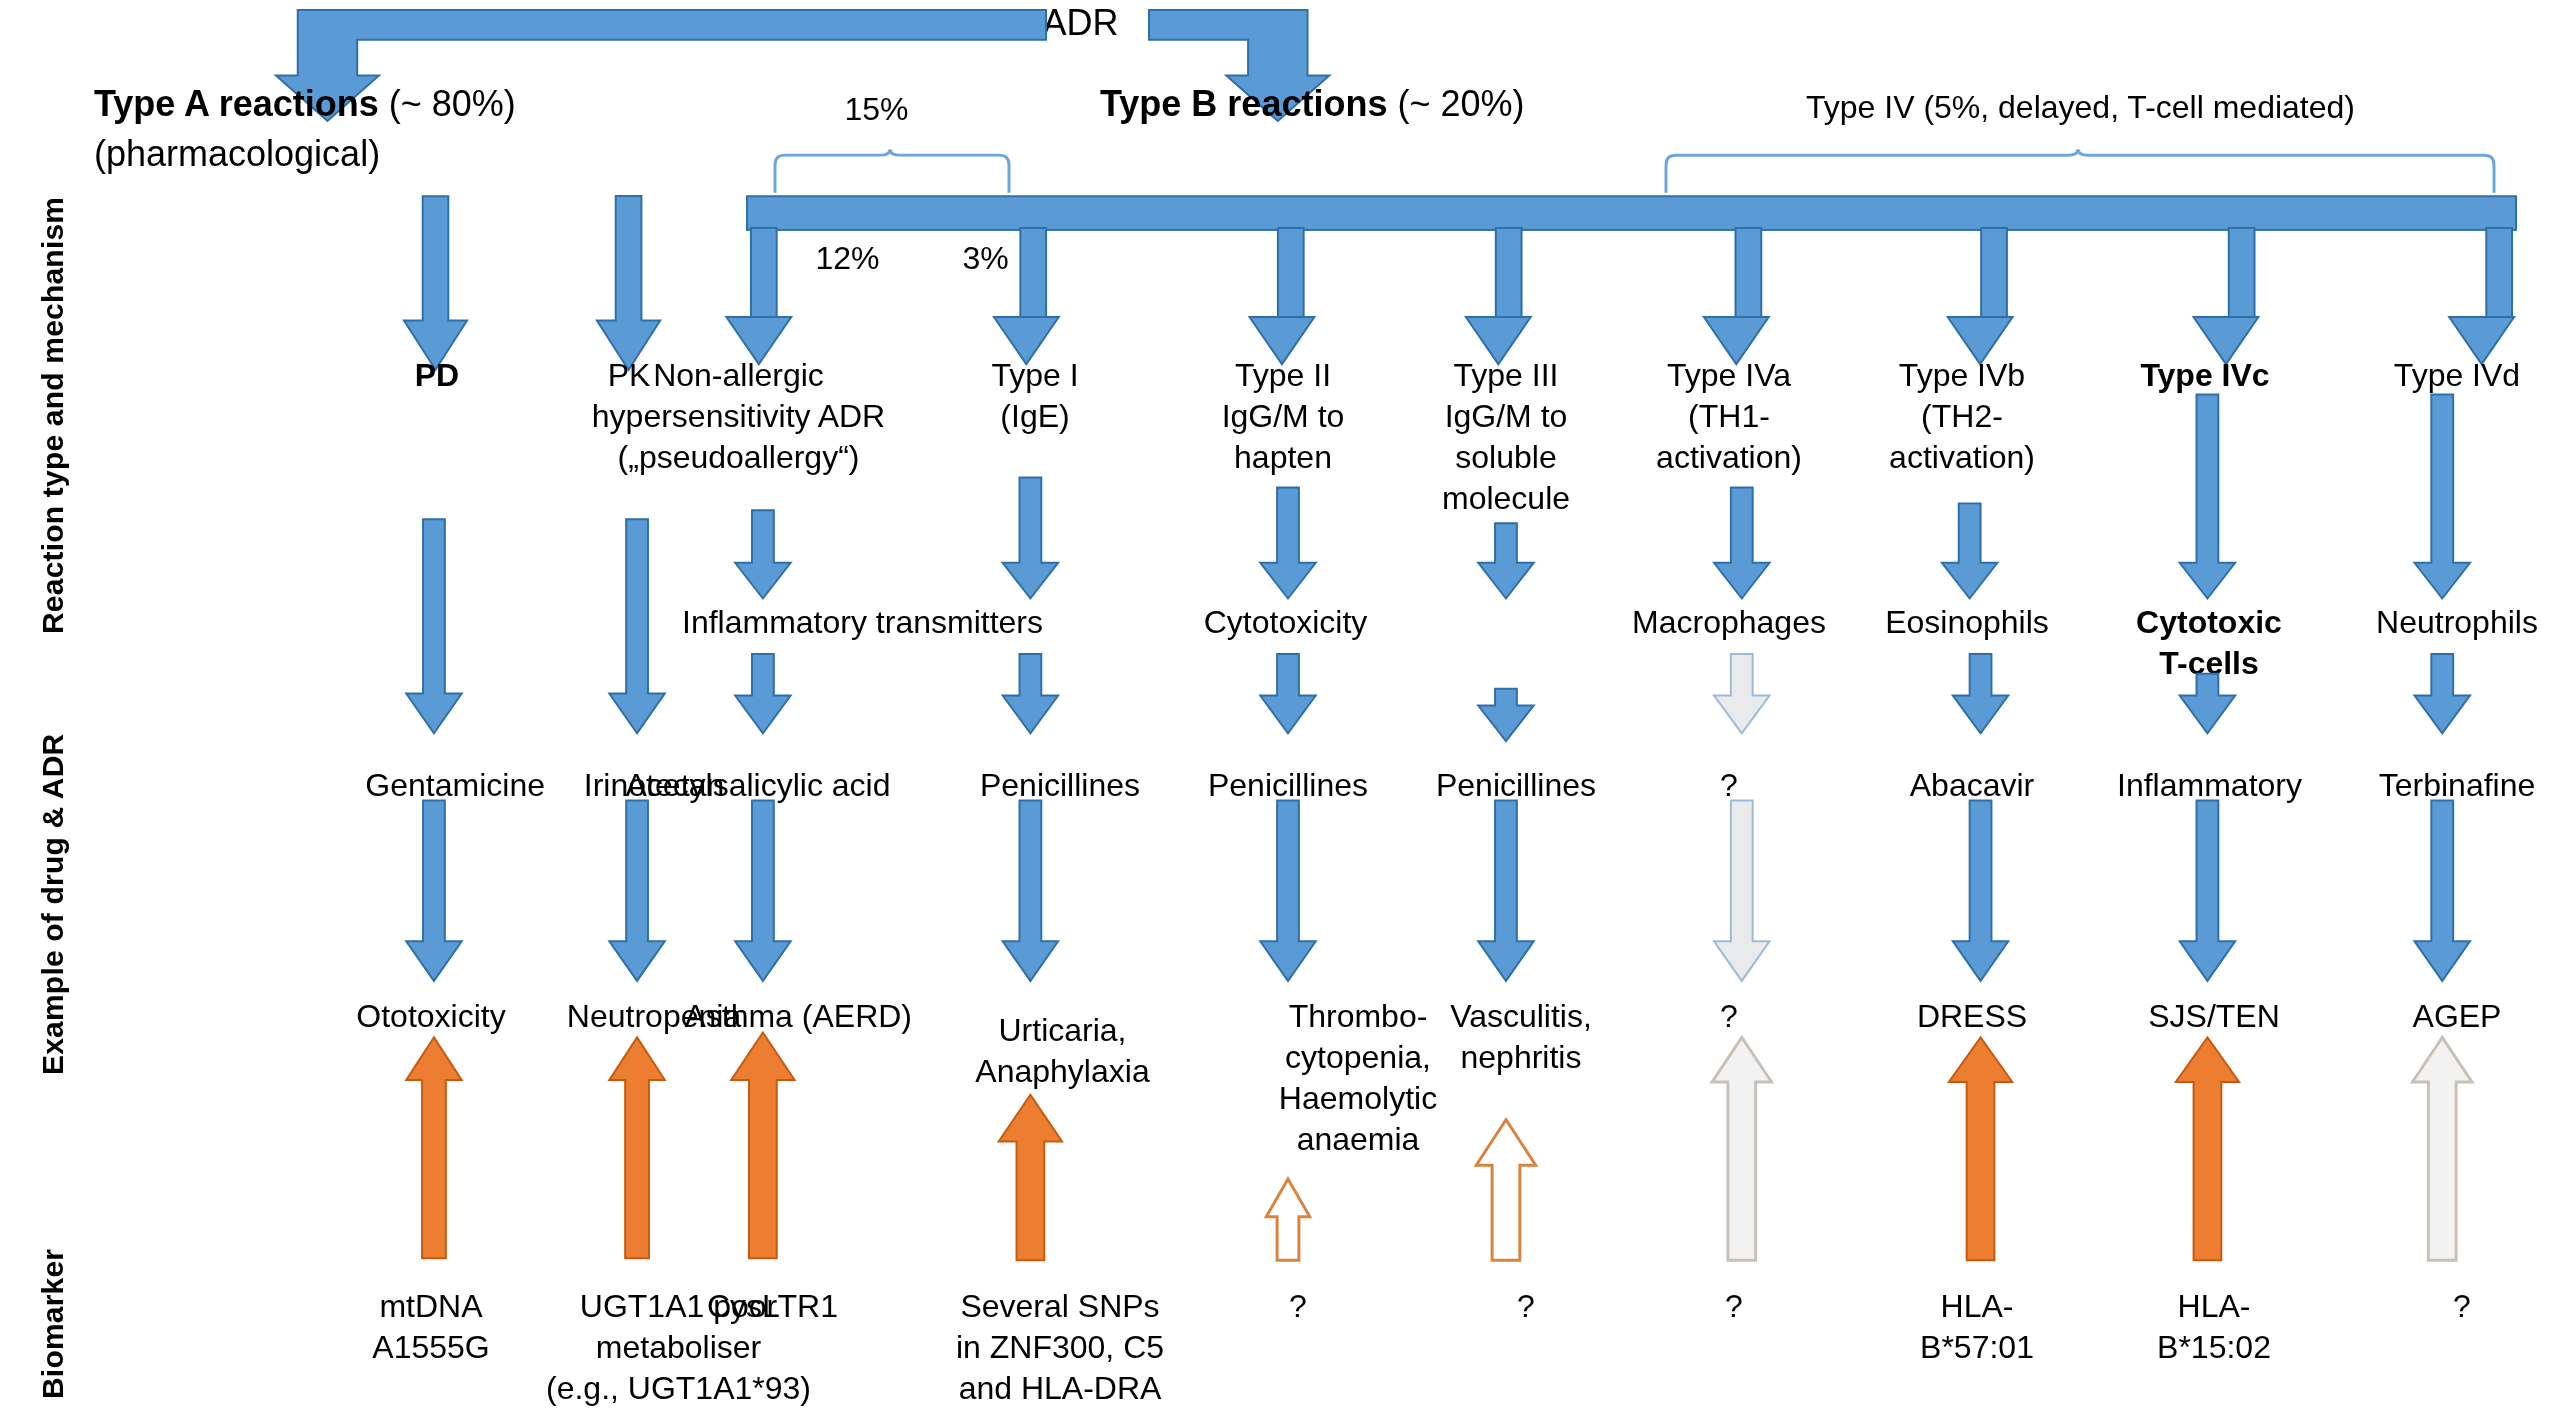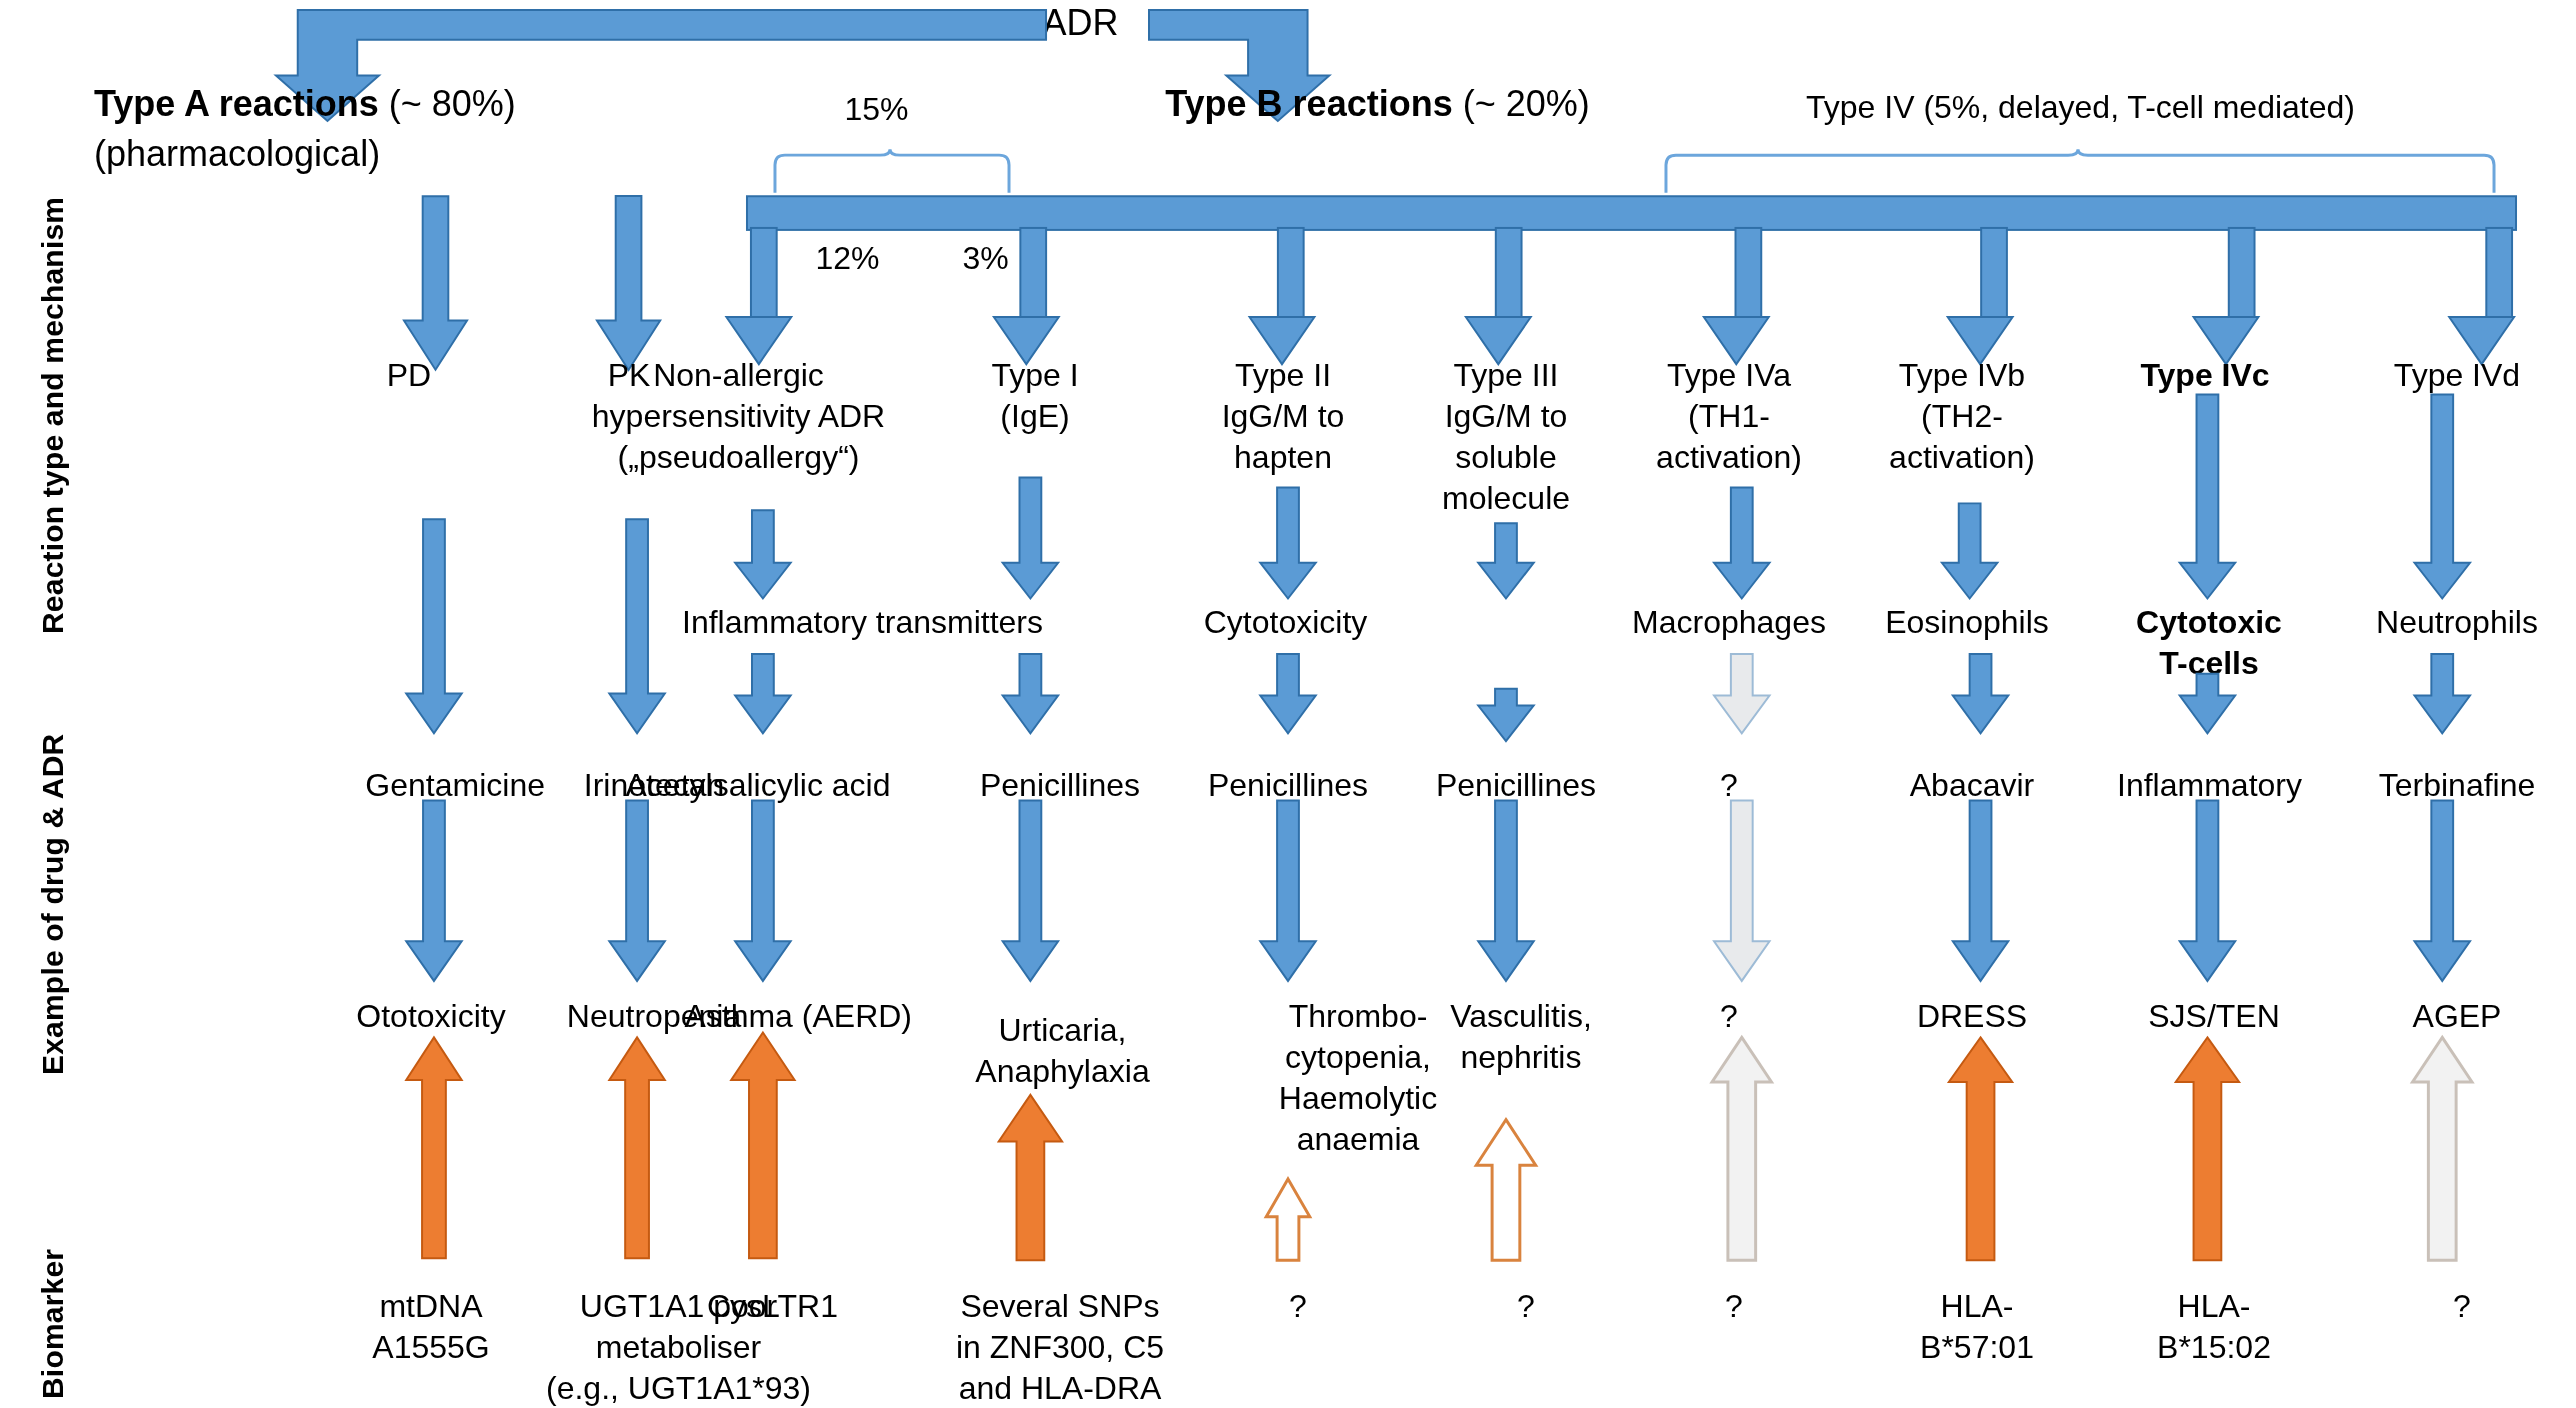--- a/index.html
+++ b/index.html
@@ -59,21 +59,21 @@
       <path d="M 0 6 L 160 6 L 160 72 L 182 72 L 130 118 L 78 72 L 100 72 L 100 36 L 0 36 Z" fill="#5b9bd5" stroke="#2f6fa8" stroke-width="2"></path>
     </svg>
   </div>
 
   <div class="txt left hdr" style="left:94px; top:81px; width:555px;">
     <b>Type A reactions</b>
     <span>(~ 80%)</span>
   </div>
   <div class="txt left hdr" style="left:94px; top:131px; width:555px;">(pharmacological)</div>
 
-  <div class="txt left hdr" style="left:1100px; top:81px; width:555px;text-align:center;">
+  <div class="txt left hdr" style="left:1100px; top:81px; width:555px;">
     <b>Type B reactions</b>
     <span>(~ 20%)</span>
   </div>
 
   <div class="txt pct" style="left:822px; top:89px; width:109px;">15%</div>
   <div class="brace" style="left:773px; top:147px;">
     <svg width="238" height="48" viewBox="0 0 240 48">
       <path d="M 2 46 L 2 18 Q 2 8 12 8 L 108 8 Q 118 8 118 2 Q 118 8 128 8 L 228 8 Q 238 8 238 18 L 238 46" fill="none" stroke="#6ca6dc" stroke-width="3"></path>
     </svg>
   </div>
@@ -139,21 +139,21 @@
 
   <div class="brace" style="left:400px; top:194px;"></div>
 
   <div class="brace" style="left:396px; top:194px;">
     <svg width="297" height="178" viewBox="0 0 300 180">
       <path d="M 27 2 L 53 2 L 53 128 L 72 128 L 40 178 L 8 128 L 27 128 Z" fill="none" stroke="none"></path>
       <path d="M 222 2 L 248 2 L 248 128 L 267 128 L 235 178 L 203 128 L 222 128 Z" fill="#5b9bd5" stroke="#2f6fa8" stroke-width="2"></path>
     </svg>
   </div>
 
-  <div class="txt" style="left:310px; top:355px; width:198px;">PD</div>
+  <div class="txt" style="left:338px; top:355px; width:198px;font-weight:bold;">PD</div>
   <div class="txt" style="left:530px; top:355px; width:198px;">PK</div>
   <div class="txt" style="left:575px; top:355px; width:327px;">Non-allergic<br>hypersensitivity ADR<br>(„pseudoallergy“)</div>
   <div class="txt" style="left:946px; top:355px; width:178px;">Type I<br>(IgE)</div>
   <div class="txt" style="left:1184px; top:355px; width:198px;">Type II<br>IgG/M to<br>hapten</div>
   <div class="txt" style="left:1407px; top:355px; width:198px;">Type III<br>IgG/M to<br>soluble<br>molecule</div>
   <div class="txt" style="left:1615px; top:355px; width:228px;">Type IVa<br>(TH1-<br>activation)</div>
   <div class="txt" style="left:1848px; top:355px; width:228px;">Type IVb<br>(TH2-<br>activation)</div>
   <div class="txt bold" style="left:2091px; top:355px; width:228px;">Type IVc</div>
   <div class="txt" style="left:2343px; top:355px; width:228px;">Type IVd</div>
 

